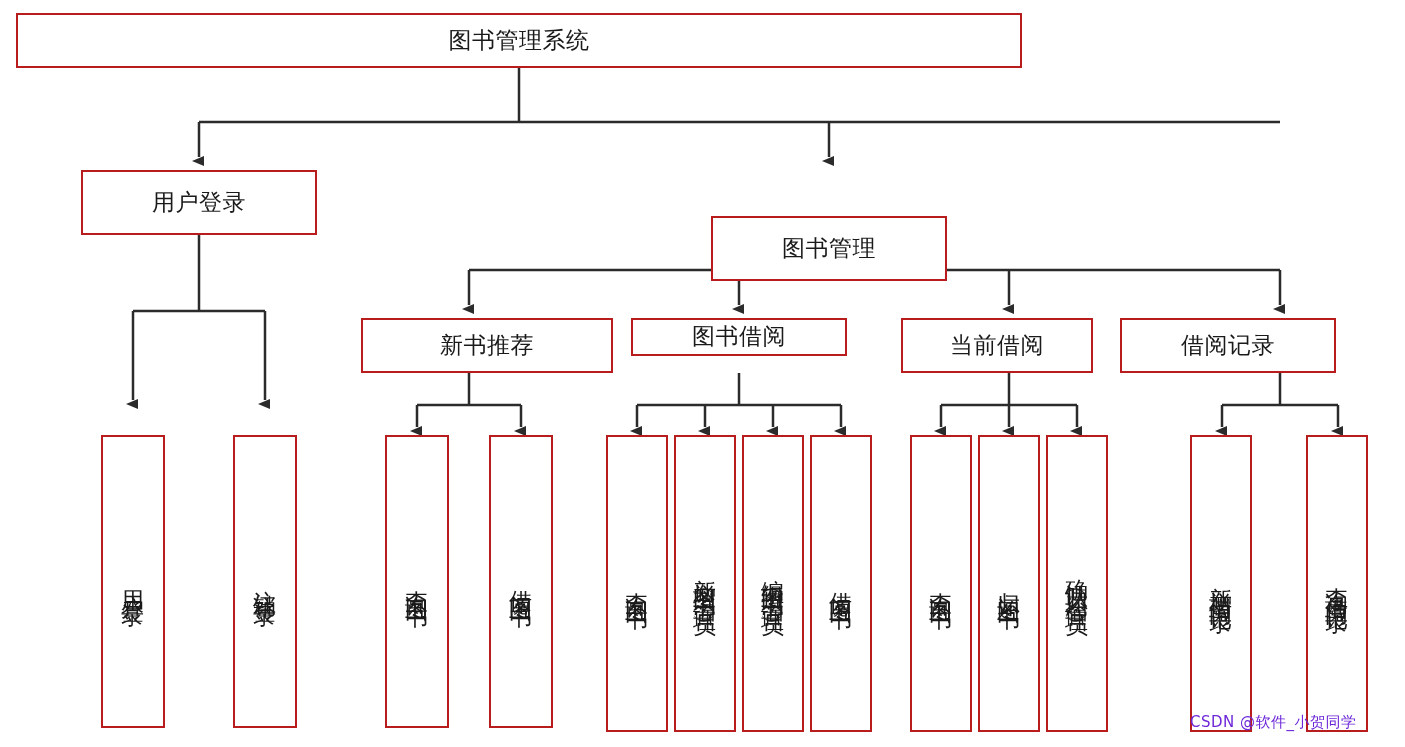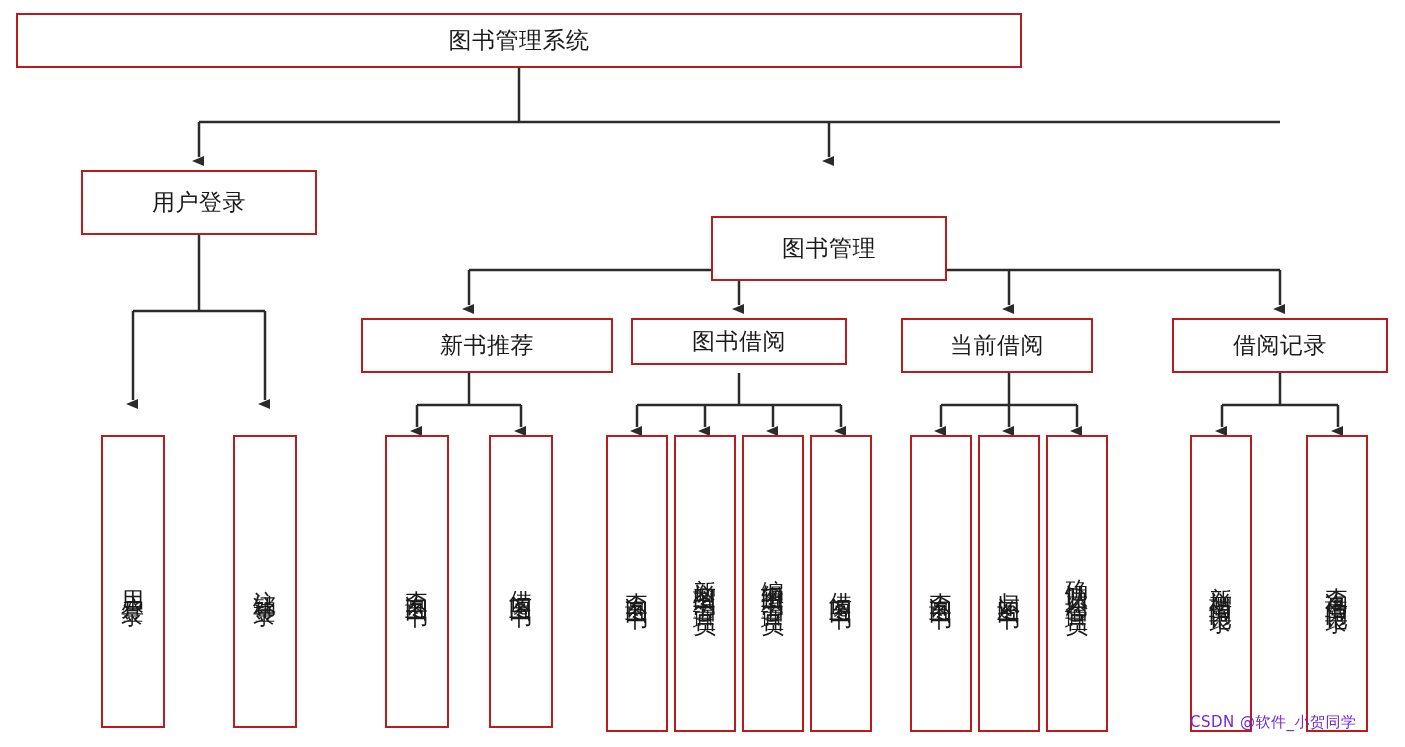--- a/index.html
+++ b/index.html
@@ -150,27 +150,27 @@
   <div class="node node-h" style="left:81px; top:170px; width:236px; height:65px;">
     <span>用户登录</span>
   </div>
   <div class="node node-h" style="left:711px; top:170px; width:236px; height:65px;margin-top:46px;">
     <span>图书管理</span>
   </div>
 
   <div class="node node-h" style="left:361px; top:318px; width:252px; height:55px;">
     <span>新书推荐</span>
   </div>
-  <div class="node node-h" style="left:631px; top:318px; width:216px; height:47px;">
+  <div class="node node-h" style="left:631px; top:318px; width:216px; height:38px;">
     <span>图书借阅</span>
   </div>
   <div class="node node-h" style="left:901px; top:318px; width:192px; height:55px;">
     <span>当前借阅</span>
   </div>
-  <div class="node node-h" style="left:1172px; top:318px; width:216px; height:55px;">
+  <div class="node node-h" style="left:1120px; top:318px; width:216px; height:55px;">
     <span>借阅记录</span>
   </div>
 
   <div class="node node-v" style="left:101px; top:435px; width:64px; height:293px;">
     <span class="vtext">用户登录</span>
   </div>
   <div class="node node-v" style="left:233px; top:435px; width:64px; height:293px;">
     <span class="vtext">注销登录</span>
   </div>
 

